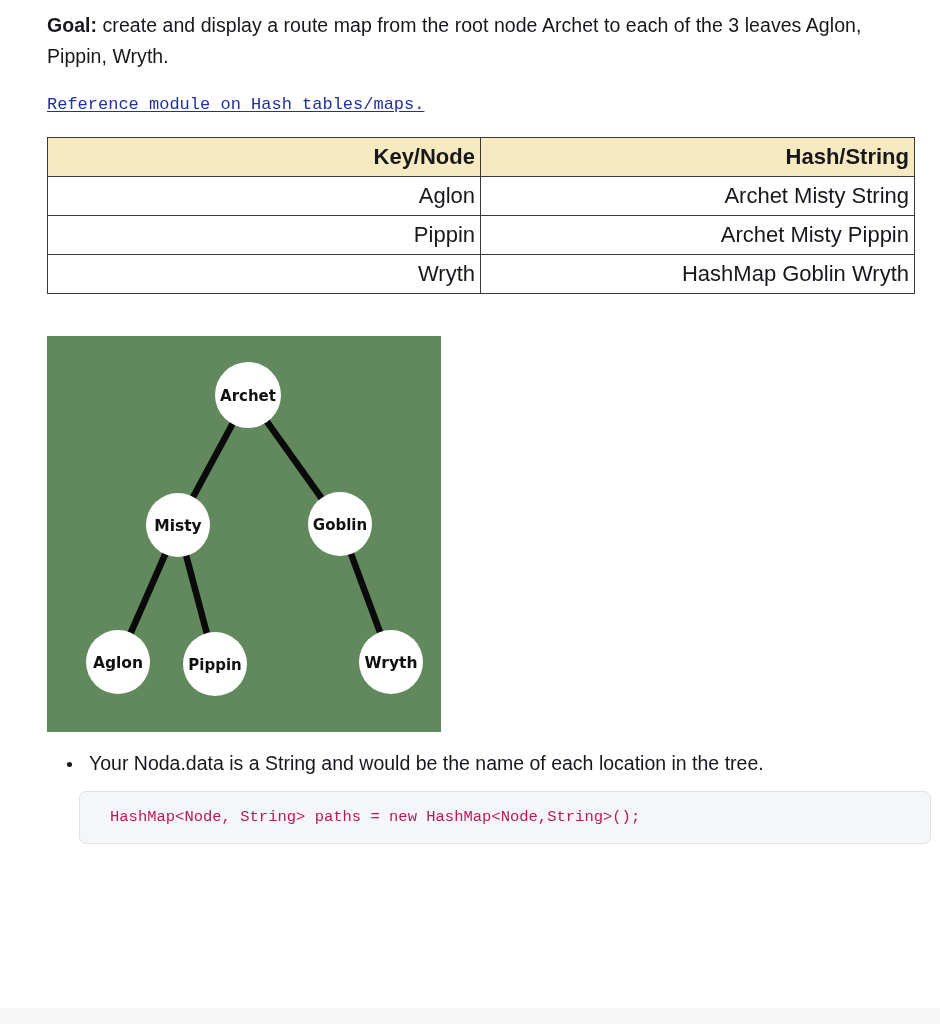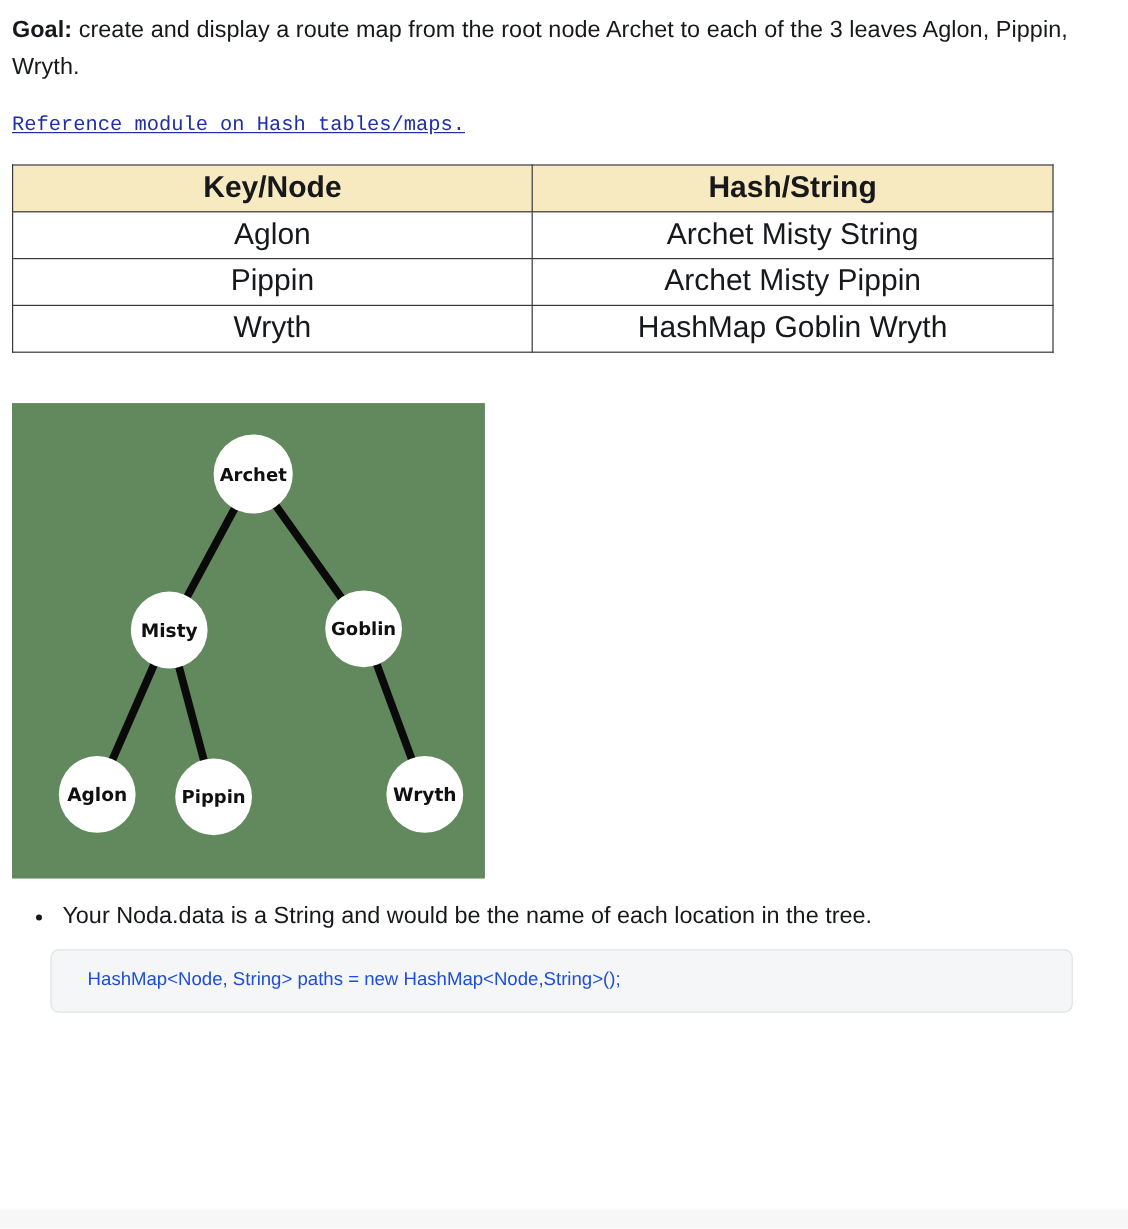--- a/index.html
+++ b/index.html
@@ -9,20 +9,21 @@
     width: 940px; height: 1024px;
     background: #ffffff;
     font-family: "Liberation Sans", sans-serif;
     color: #16181c;
   }
   #page {
     position: relative;
     width: 940px; height: 1024px;
     background: #ffffff;
     overflow: hidden;
+    padding-left: 37px;
   }
 
   .content {
     padding: 10px 44px 0 10px;
   }
 
   p.para {
     margin: 0 0 0 0;
     font-size: 19.5px;
     line-height: 31px;
@@ -51,23 +52,23 @@
   
   table.paths {
     border-collapse: collapse;
     width: 867px;
     margin: 0 0 0 0;
     table-layout: fixed;
   }
   table.paths td, table.paths th {
     border: 1px solid #38393a;
     padding: 5px 5px 6px 5px;
-    font-size: 25px;
+    font-size: 22px;
     line-height: 27px;
-    text-align: center;
+    text-align: right;
     vertical-align: top;
     font-weight: normal;
     height: 39px;
   }
   table.paths thead th {
     background: #f8eac0;
     font-weight: bold;
   }
   table.paths col.c1 { width: 433px; }
   table.paths col.c2 { width: 434px; }
@@ -126,24 +127,24 @@
   
   .codeblock {
     margin: 12px 0 0 32px;
     width: 852px;
     background: #f5f6f7;
     border: 1px solid #dfe2e5;
     border-radius: 7px;
     padding: 14px 18px 15px 30px;
   }
   .codeblock code {
-    font-family: Liberation Sans, sans-serif;
+    font-family: Liberation Mono, monospace;
     font-size: 15.5px;
     line-height: 22px;
-    color: #1d4ed8;
+    color: #be185d;
     white-space: pre;
   }
 
   .bottom-band {
     position: absolute;
     left: 0; bottom: 0;
     width: 940px; height: 16px;
     background: #f7f7f7;
   }
 </style>

